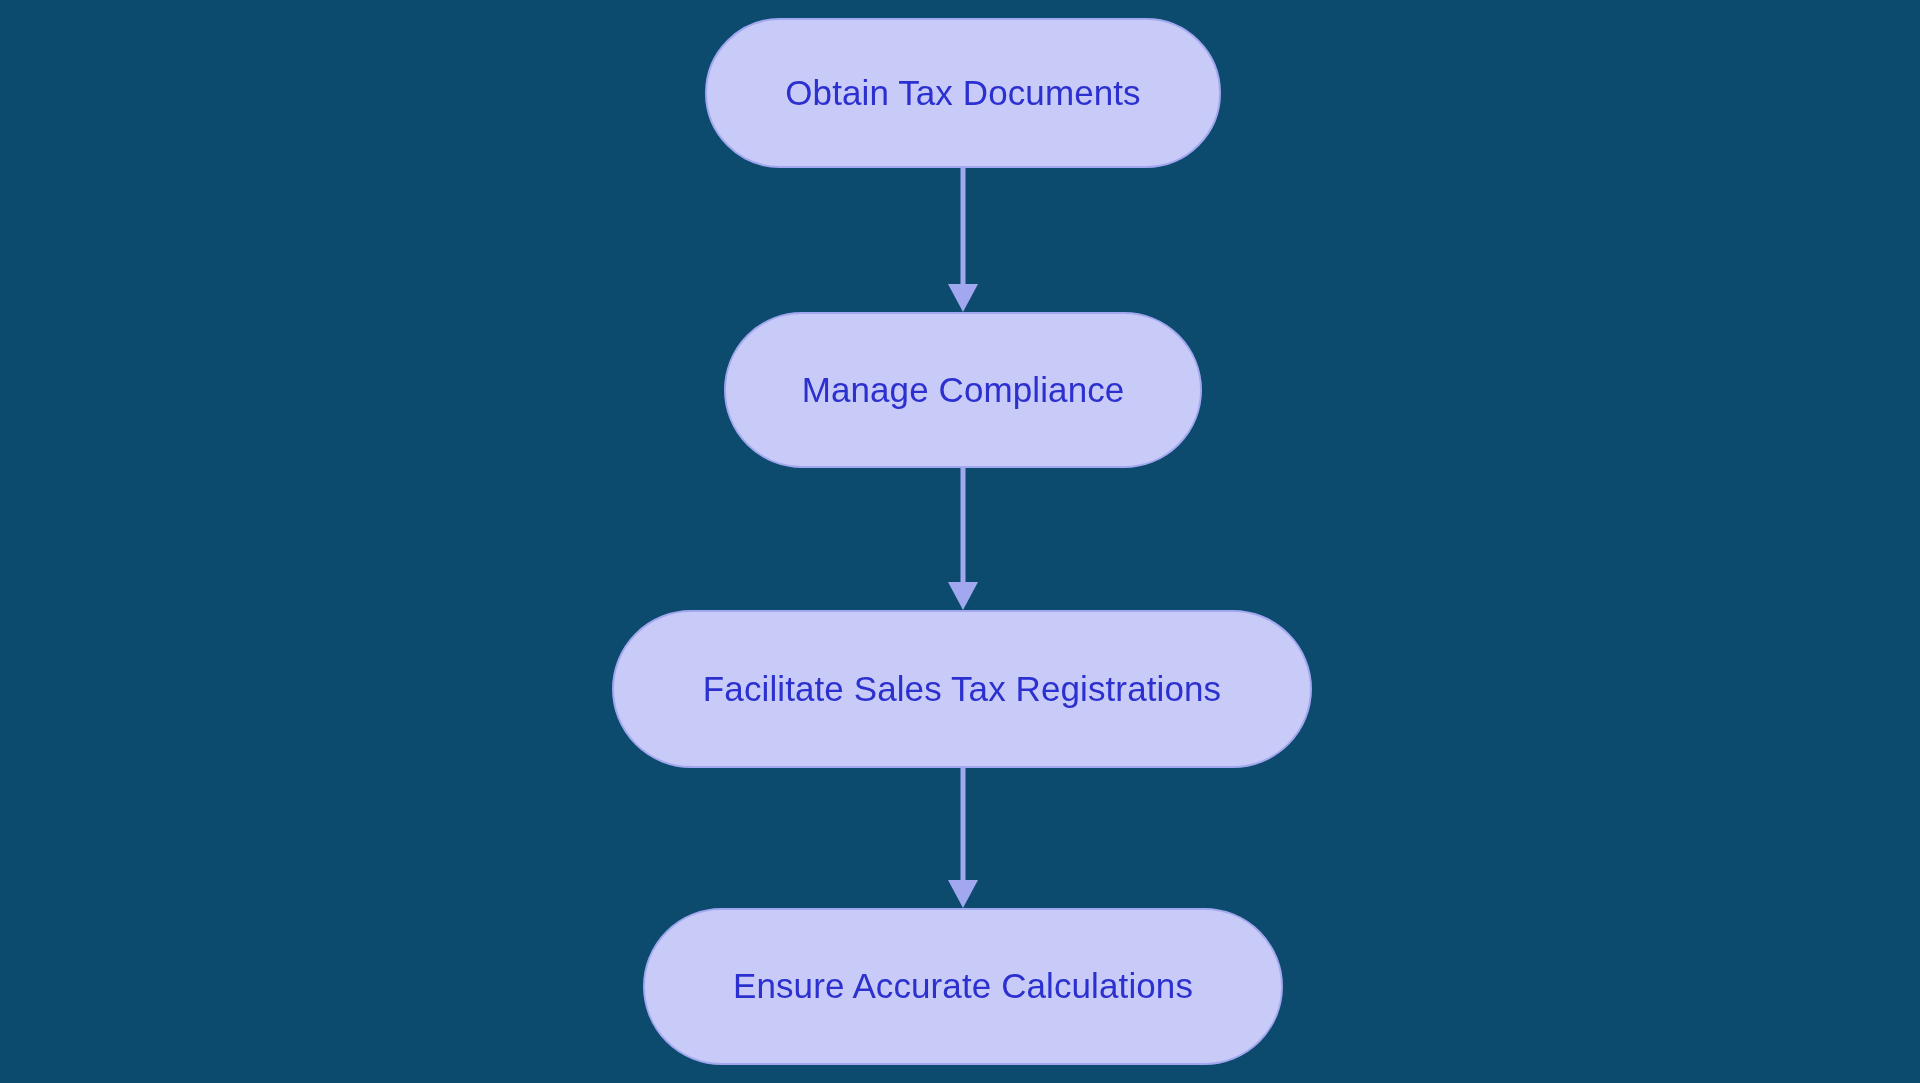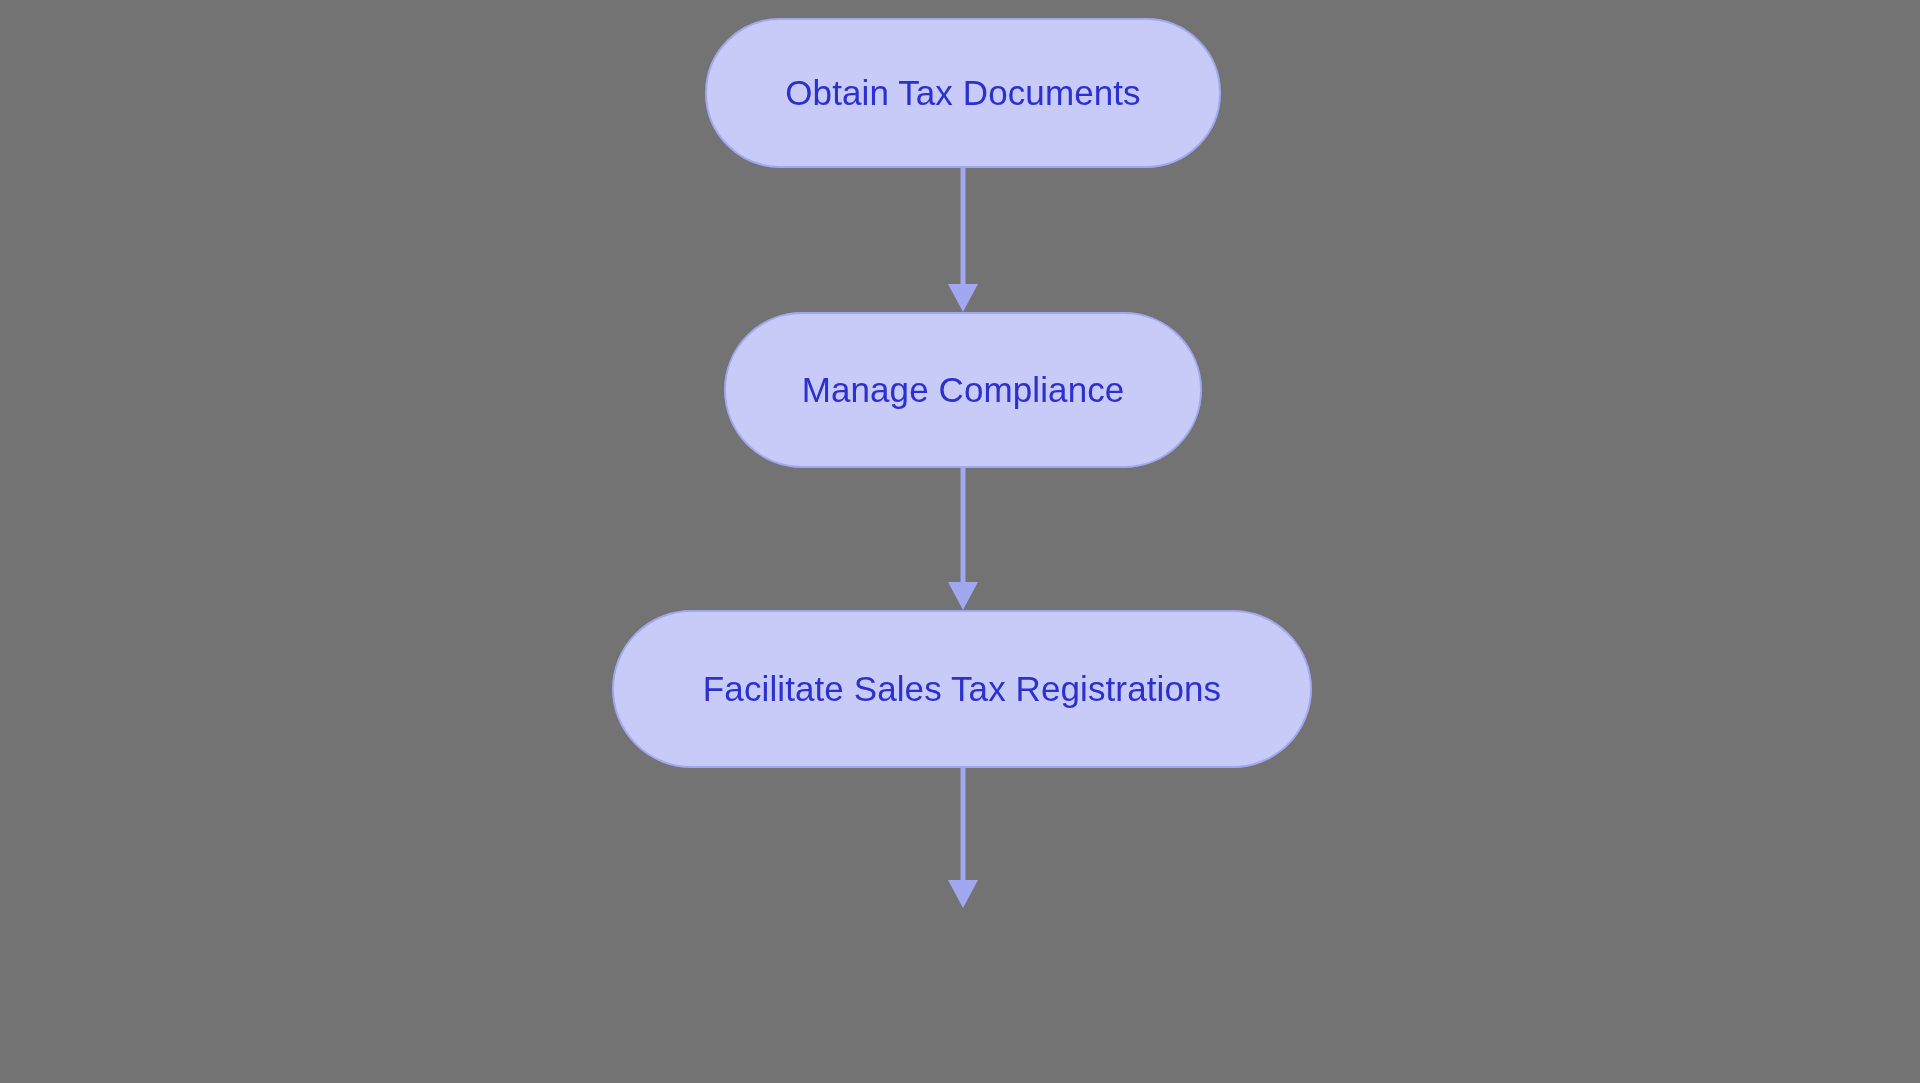--- a/index.html
+++ b/index.html
@@ -11,21 +11,21 @@
     width: 1920px;
     height: 1083px;
     overflow: hidden;
     font-family: "Liberation Sans", sans-serif;
   }
 
   #flowchart-canvas {
     position: relative;
     width: 1920px;
     height: 1083px;
-    background: #737373;
+    background: #0c4a6e;
   }
 
   .node {
     position: absolute;
     box-sizing: border-box;
     background: #c8cbf8;
     border: 2px solid #a2a8ef;
     border-radius: 9999px;
     display: flex;
     align-items: center;
@@ -97,14 +97,17 @@
   </div>
 
   <div class="node" id="node-2">
     <span class="node-label">Facilitate Sales Tax Registrations</span>
   </div>
 
   <div class="node" id="node-1">
     <span class="node-label">Manage Compliance</span>
   </div>
 
+  <div class="node" id="node-3">
+    <span class="node-label">Ensure Accurate Calculations</span>
+  </div>
 
 </div>
 
 </body></html>

